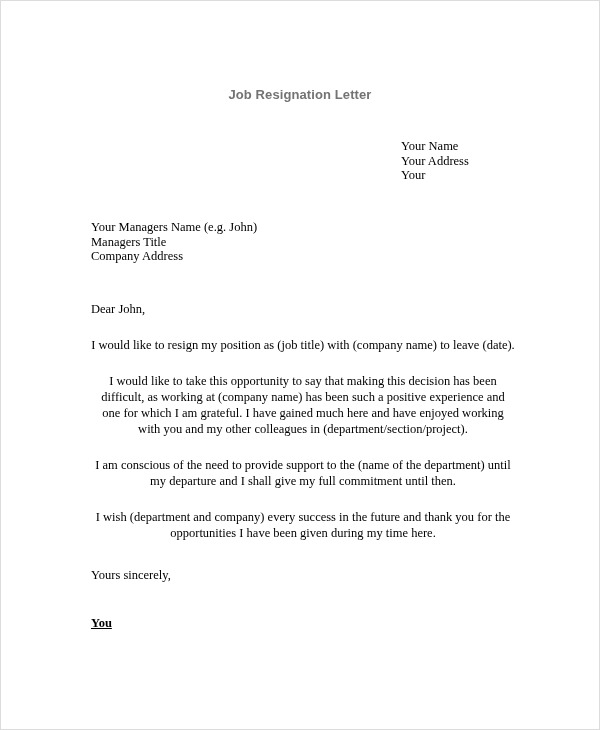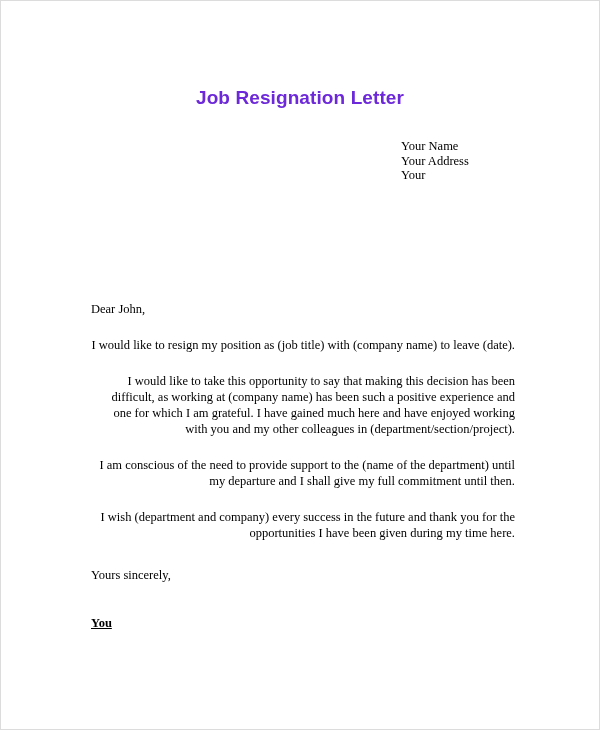--- a/index.html
+++ b/index.html
@@ -22,23 +22,23 @@
     overflow: hidden;
   }
   .doc-title {
     position: absolute;
     left: 0;
     right: 0;
     top: 86px;
     text-align: center;
     font-family: "Liberation Sans", sans-serif;
     font-weight: bold;
-    font-size: 19px;
+    font-size: 13px;
     letter-spacing: 0.1px;
-    color: #6d28d9;
+    color: #737373;
   }
   .sender-block {
     position: absolute;
     left: 400px;
     top: 138px;
     font-size: 12.5px;
     line-height: 14.5px;
     color: #000000;
   }
   .sender-block .line {
@@ -62,21 +62,21 @@
     width: 424px;
     font-size: 12.5px;
     line-height: 16px;
     color: #000000;
   }
   .salutation {
     margin: 0 0 20px 0;
   }
   .para {
     margin: 0 0 20px 0;
-    text-align: right;
+    text-align: center;
   }
   .closing {
     margin: 26px 0 0 0;
   }
   .signature {
     margin: 32px 0 0 0;
     font-weight: bold;
     text-decoration: underline;
     display: inline-block;
     text-align: right;
@@ -94,20 +94,25 @@
 <div class="page">
 
   <div class="doc-title">Job Resignation Letter</div>
 
   <div class="sender-block">
     <div class="line">Your Name</div>
     <div class="line">Your Address</div>
     <div class="line">Your</div>
   </div>
 
+  <div class="recipient-block">
+    <div class="line">Your Managers Name (e.g. John)</div>
+    <div class="line">Managers Title</div>
+    <div class="line">Company Address</div>
+  </div>
 
   <div class="body-block">
 
     <p class="salutation">Dear John,</p>
 
     <p class="para">I would like to resign my position as (job title) with (company name) to leave (date).</p>
 
     <p class="para">I would like to take this opportunity to say that making this decision has been difficult, as working at (company name) has been such a positive experience and one for which I am grateful. I have gained much here and have enjoyed working with you and my other colleagues in (department/section/project).</p>
 
 

